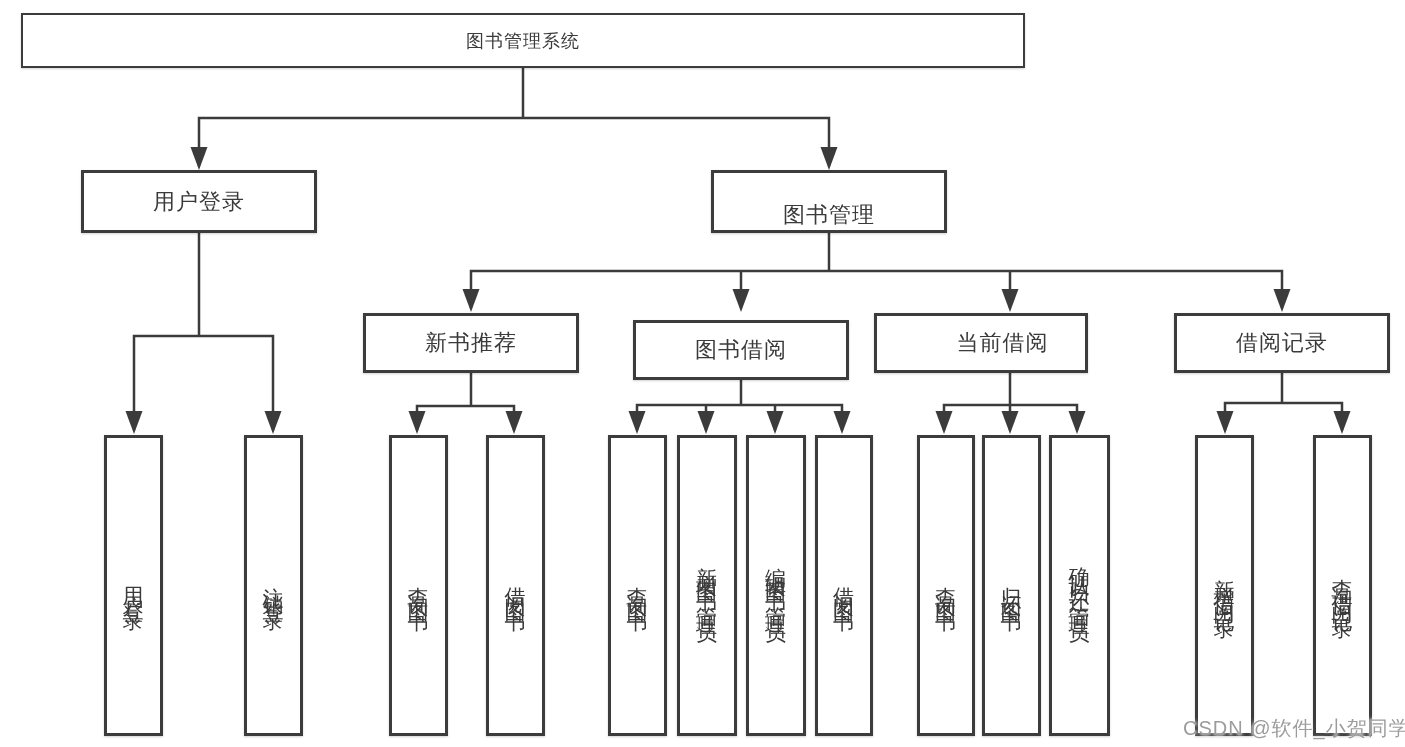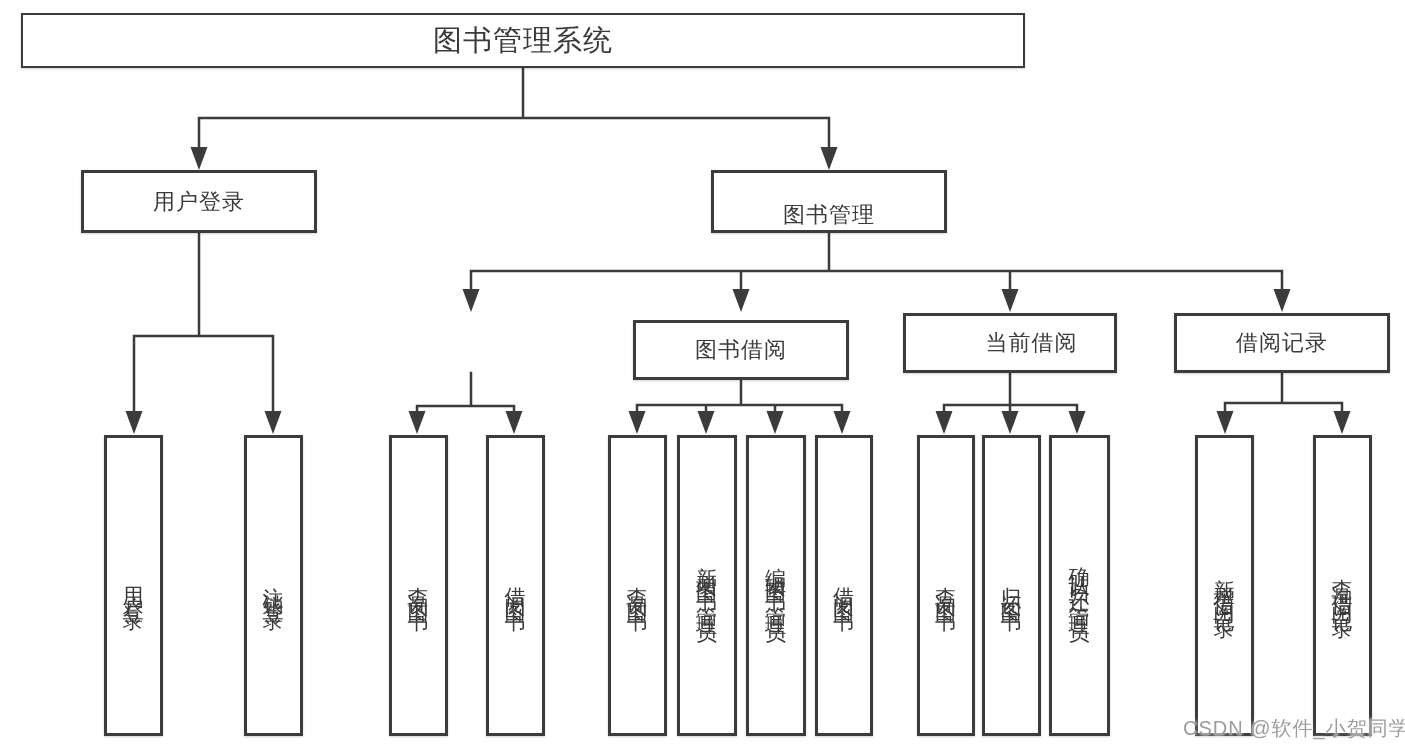--- a/index.html
+++ b/index.html
@@ -33,21 +33,21 @@
     justify-content: center;
     color: #3a3a3a;
     box-shadow: 0 1px 2px rgba(0,0,0,0.18);
   }
   .h-box {
     font-size: 22px;
     letter-spacing: 1px;
   }
   .root-box {
     border-width: 2px;
-    font-size: 29px;
+    font-size: 18px;
     justify-content: center;
   }
   .v-box span {
     writing-mode: vertical-rl;
     text-orientation: mixed;
     font-size: 21px;
     letter-spacing: 8px;
     line-height: 1;
     white-space: nowrap;
   }
@@ -95,24 +95,27 @@
     <span>图书管理系统</span>
   </div>
 
   <div class="box h-box" style="left:81px; top:170px; width:236px; height:63px;">
     <span>用户登录</span>
   </div>
   <div class="box h-box" style="left:711px; top:170px; width:236px; height:63px;align-items:flex-end;">
     <span>图书管理</span>
   </div>
 
+  <div class="box h-box" style="left:363px; top:313px; width:216px; height:60px;">
+    <span>新书推荐</span>
+  </div>
   <div class="box h-box" style="left:633px; top:320px; width:216px; height:60px;">
     <span>图书借阅</span>
   </div>
-  <div class="box h-box" style="left:903px; top:313px; width:214px; height:60px;padding-left:43px;">
+  <div class="box h-box" style="left:874px; top:313px; width:214px; height:60px;padding-left:43px;">
     <span>当前借阅</span>
   </div>
   <div class="box h-box" style="left:1174px; top:313px; width:216px; height:60px;">
     <span>借阅记录</span>
   </div>
 
   <div class="box v-box" style="left:104px; top:435px; width:59px; height:301px;">
     <span>用户登录</span>
   </div>
   <div class="box v-box" style="left:244px; top:435px; width:59px; height:301px;">

